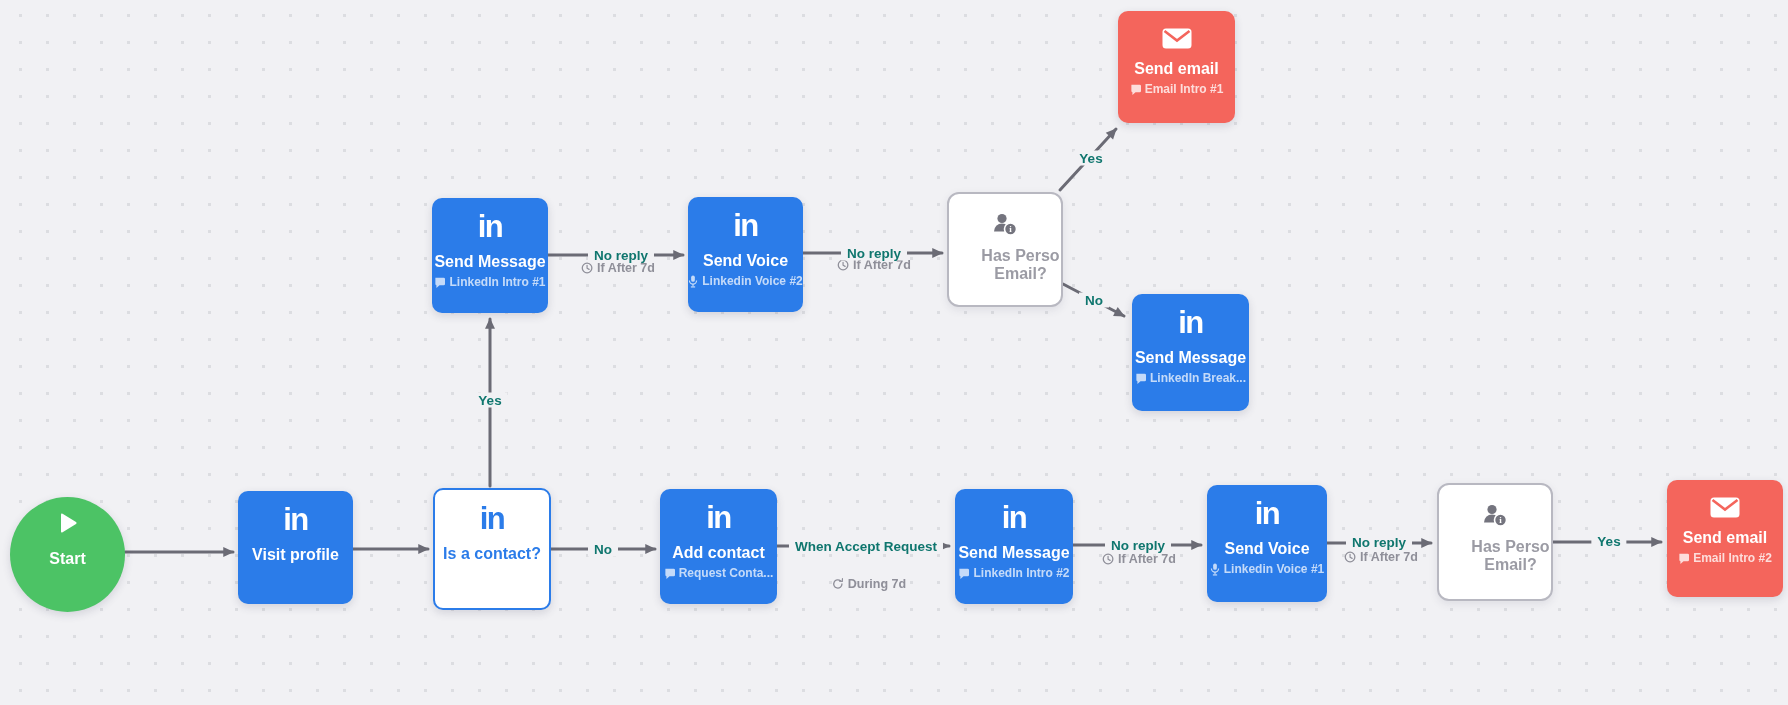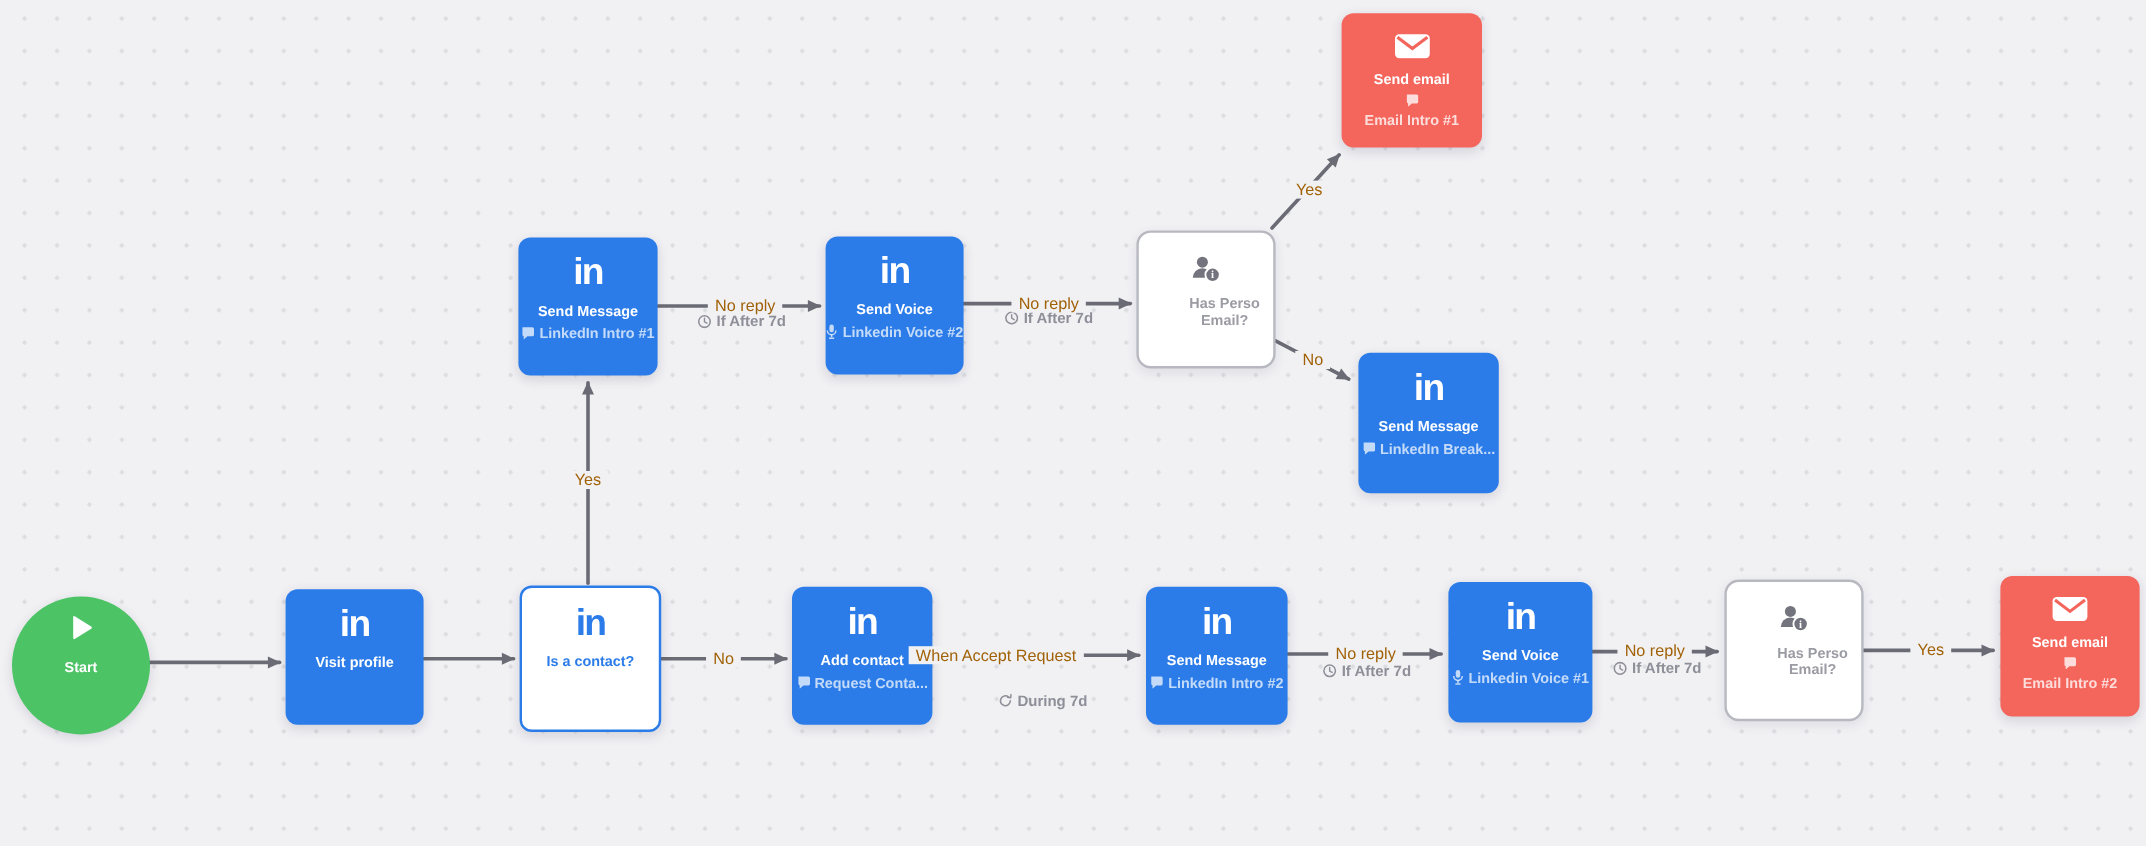--- a/index.html
+++ b/index.html
@@ -23,47 +23,47 @@
     position:absolute;
     border-radius:10px;
     display:flex;flex-direction:column;align-items:center;text-align:center;
     box-sizing:border-box;
     box-shadow:0 3px 9px rgba(55,55,90,.16);
     cursor:pointer;
   }
   .node .logo{
     font-weight:700;font-size:31px;line-height:1;letter-spacing:-1.5px;margin-top:13px;
   }
-  .node .title{font-weight:700;font-size:12px;margin-top:11px;line-height:1.15;}
+  .node .title{font-weight:700;font-size:16px;margin-top:11px;line-height:1.15;}
   .node .subtitle{
     font-size:12px;font-weight:700;margin-top:4px;
     display:flex;align-items:center;gap:4px;white-space:nowrap;
   }
   .node.blue{background:#2b7ce9;color:#fff;}
   .node.blue .subtitle{color:rgba(255,255,255,.72);}
   .node.red{background:#f4655c;color:#fff;}
-  .node.red .subtitle{color:rgba(255,255,255,.78);flex-direction:column;}
+  .node.red .subtitle{color:rgba(255,255,255,.78);}
   .node.red .env{margin-top:17px;}
   .node.outline-blue{background:#ffffff;border:2px solid #2b7ce9;color:#2b7ce9;}
   .node.outline-gray{
     background:#ffffff;border:2px solid #b8b8c1;color:#9b9ba4;border-radius:12px;
     box-shadow:0 3px 9px rgba(55,55,90,.10);
   }
   .node.outline-gray .person{margin-top:18px;}
   .node.outline-gray .title{margin-top:9px;margin-left:31px;}
   .node.start{
     background:#4cc365;color:#fff;border-radius:50%;text-align:right;
   }
   .node.start .play{margin-top:15px;}
   .node.start .title{margin-top:16px;}
 
   .lbl-on{
     position:absolute;transform:translate(-50%,-50%);
     background:#f1f1f4;padding:0 6px;
-    font-weight:400;font-size:13.5px;color:#a16207;white-space:nowrap;
+    font-weight:700;font-size:13.5px;color:#0f766e;white-space:nowrap;
   }
   .lbl-above{
     position:absolute;transform:translate(-50%,-50%);
     font-weight:700;font-size:12.5px;color:#8f8f99;white-space:nowrap;
     display:flex;align-items:center;gap:4px;margin-top:32px;
   }
   .lbl-above svg{flex:0 0 auto;}
 </style>
 </head>
 <body>
@@ -251,21 +251,21 @@
   <div class="lbl-on" style="left:1091px;top:158px">Yes</div>
   <div class="lbl-on" style="left:1094px;top:300px">No</div>
 
   <div class="lbl-above" style="left:869px;top:552px">
     <svg width="12" height="12" viewBox="0 0 14 14">
         <path d="M11.8 7 a4.8 4.8 0 1 1 -1.7 -3.7" stroke="#8f8f99" stroke-width="1.5" fill="none" stroke-linecap="round"></path>
         <path d="M12.4 0.8 L12.2 4 L9 3.6" stroke="#8f8f99" stroke-width="1.4" fill="none" stroke-linecap="round" stroke-linejoin="round"></path>
       </svg>
     <span>During 7d</span>
   </div>
-  <div class="lbl-on" style="left:830px;top:546px">When Accept Request</div>
+  <div class="lbl-on" style="left:866px;top:546px">When Accept Request</div>
 
   <div class="lbl-above" style="left:1139px;top:527px">
     <svg width="12" height="12" viewBox="0 0 14 14">
         <circle cx="7" cy="7" r="5.6" stroke="#8f8f99" stroke-width="1.5" fill="none"></circle>
         <path d="M7 3.8 v3.4 l2.4 1.4" stroke="#8f8f99" stroke-width="1.4" fill="none" stroke-linecap="round"></path>
       </svg>
     <span>If After 7d</span>
   </div>
   <div class="lbl-on" style="left:1138px;top:545px">No reply</div>
 

